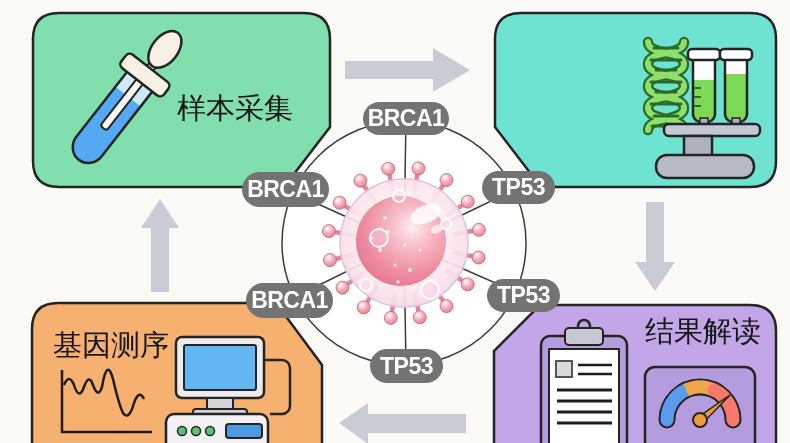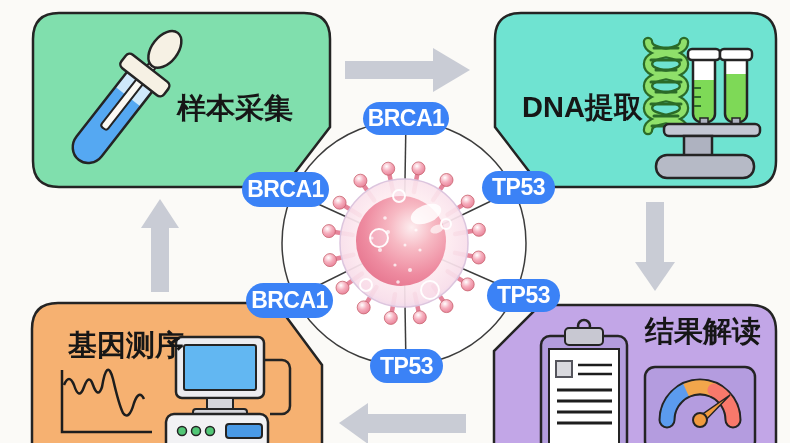--- a/index.html
+++ b/index.html
@@ -1,22 +1,22 @@
 <!DOCTYPE html>
 <html><head>
 <meta charset="utf-8">
 <style>
   html,body{margin:0;padding:0;}
   body{width:790px;height:443px;overflow:hidden;background:#fbfaf7;
        font-family:"Liberation Sans","DejaVu Sans",sans-serif;}
   .canvas{position:relative;width:790px;height:443px;}
   .canvas > svg{position:absolute;left:0;top:0;}
-  .box-title{position:absolute;font-size:29px;font-weight:700;color:#161616;
+  .box-title{position:absolute;font-size:29px;font-weight:400;color:#161616;
              letter-spacing:0px;white-space:nowrap;}
-  .gene-pill{position:absolute;background:#3b82f6;color:#ffffff;
+  .gene-pill{position:absolute;background:#737373;color:#ffffff;
              border-radius:22px;display:flex;align-items:center;justify-content:center;
              font-weight:700;font-size:23px;letter-spacing:-0.5px;}
 </style>
 </head>
 <body>
 
 <div class="canvas">
 
 <svg width="790" height="443" viewBox="0 0 790 443">
   <defs>
@@ -219,23 +219,22 @@
     <path d="M667,420 A33,33 0 0 1 733,420" fill="none" stroke="#242424" stroke-width="17" stroke-linecap="round"></path>
     <path d="M667,420 A33,33 0 0 1 686,390" fill="none" stroke="#5b9bee" stroke-width="13" stroke-linecap="round"></path>
     <path d="M686,390 A33,33 0 0 1 714,390" fill="none" stroke="#f2a64b" stroke-width="13"></path>
     <path d="M714,390 A33,33 0 0 1 733,420" fill="none" stroke="#f8796b" stroke-width="13" stroke-linecap="round"></path>
     <polygon points="697,418 702,424 730,395" fill="#f09a3e" stroke="#242424" stroke-width="1.5"></polygon>
     <circle cx="700" cy="420" r="7" fill="#f09a3e" stroke="#242424" stroke-width="2"></circle>
   </g>
 </svg>
 
 <div class="box-title" style="left:177px;top:89px;">样本采集</div>
-<div class="box-title" style="left:522px;top:88px;">DNA提取</div>
 <div class="box-title" style="left:645px;top:312px;">结果解读</div>
-<div class="box-title" style="left:53px;top:326px;margin-left:15px;">基因测序</div>
+<div class="box-title" style="left:53px;top:326px;">基因测序</div>
 
 <div class="gene-pill" style="left:363px;top:102px;width:86px;height:33px;">BRCA1</div>
 <div class="gene-pill" style="left:242px;top:172px;width:87px;height:35px;">BRCA1</div>
 <div class="gene-pill" style="left:482px;top:171px;width:73px;height:33px;">TP53</div>
 <div class="gene-pill" style="left:246px;top:283px;width:87px;height:35px;">BRCA1</div>
 <div class="gene-pill" style="left:487px;top:279px;width:73px;height:33px;">TP53</div>
 <div class="gene-pill" style="left:370px;top:349px;width:73px;height:34px;">TP53</div>
 
 </div>
 

